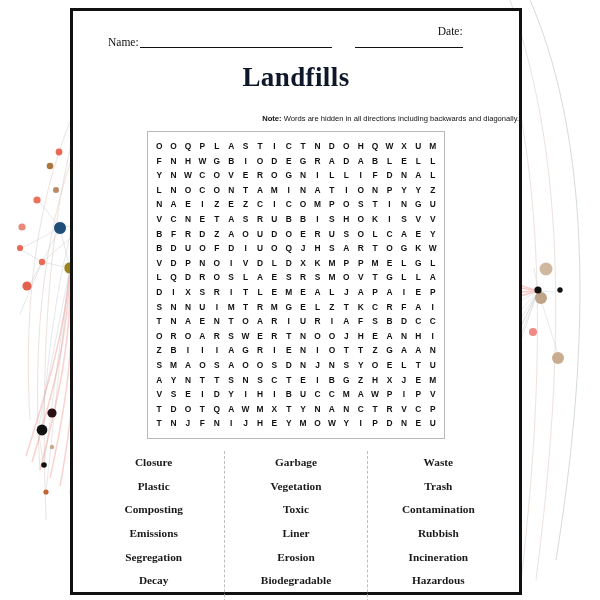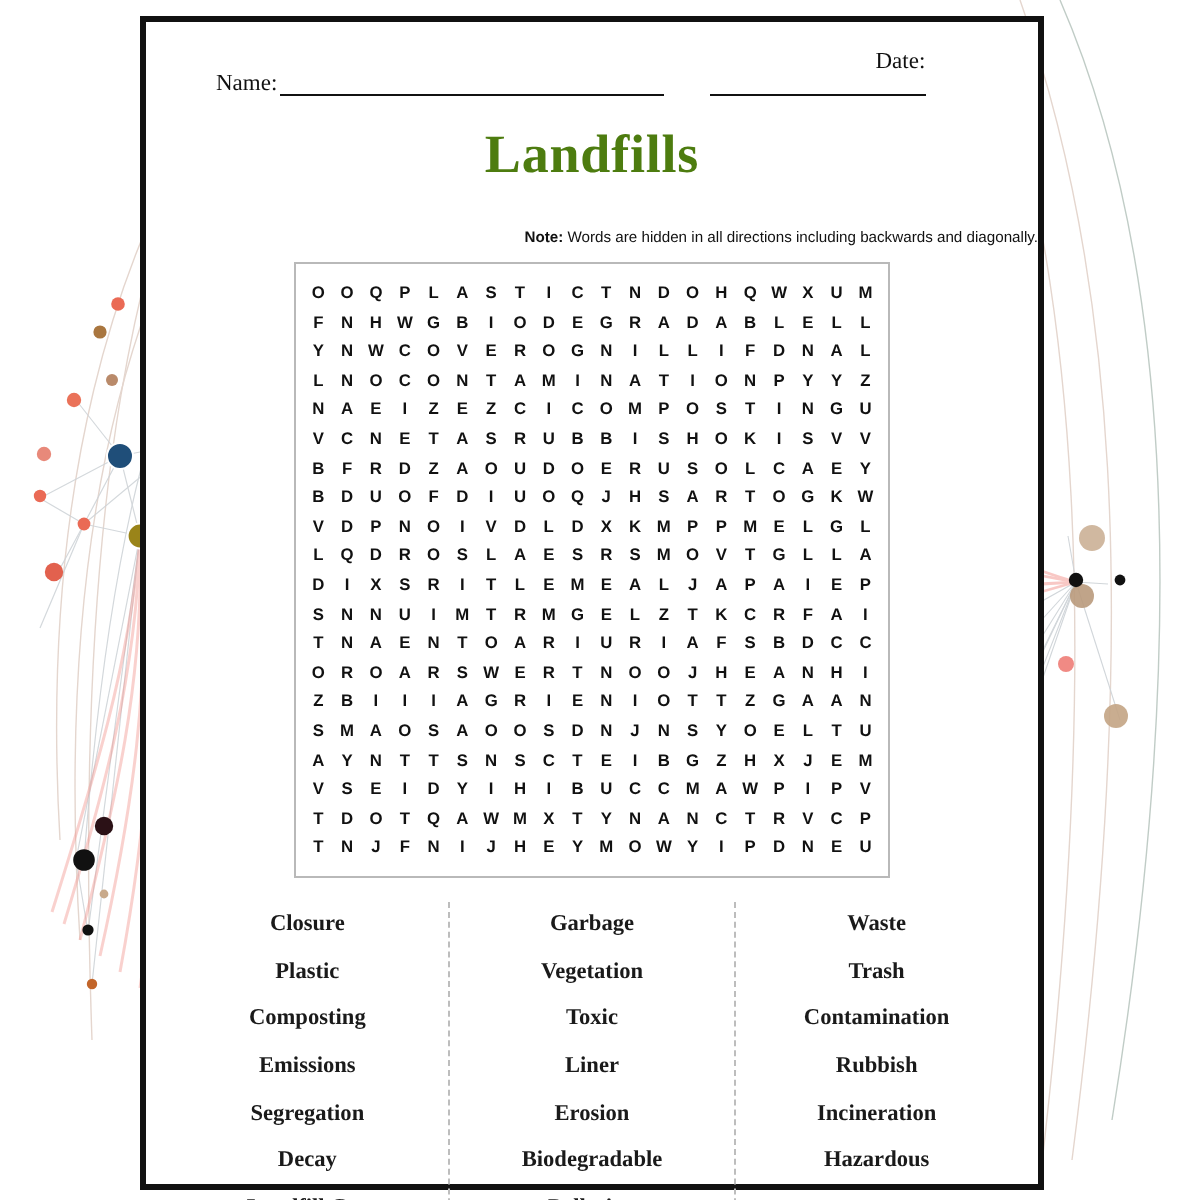--- a/index.html
+++ b/index.html
@@ -50,21 +50,21 @@
   #date-rule{width:108px;}
   #date-group{margin-left:22px;display:flex;align-items:flex-end;flex-direction:column;}
 
   
   #title{
     text-align:center;
     font-family:"Liberation Serif", serif;
     font-weight:bold;
     font-size:27px;
     letter-spacing:.4px;
-    color:#4d7c0f;
+    color:#0f172a;
     margin-top:14px;
   }
 
   
   #note{
     text-align:right;
     font-family:"Liberation Sans", sans-serif;
     font-size:7.6px;
     color:#111;
     margin-top:21px;

